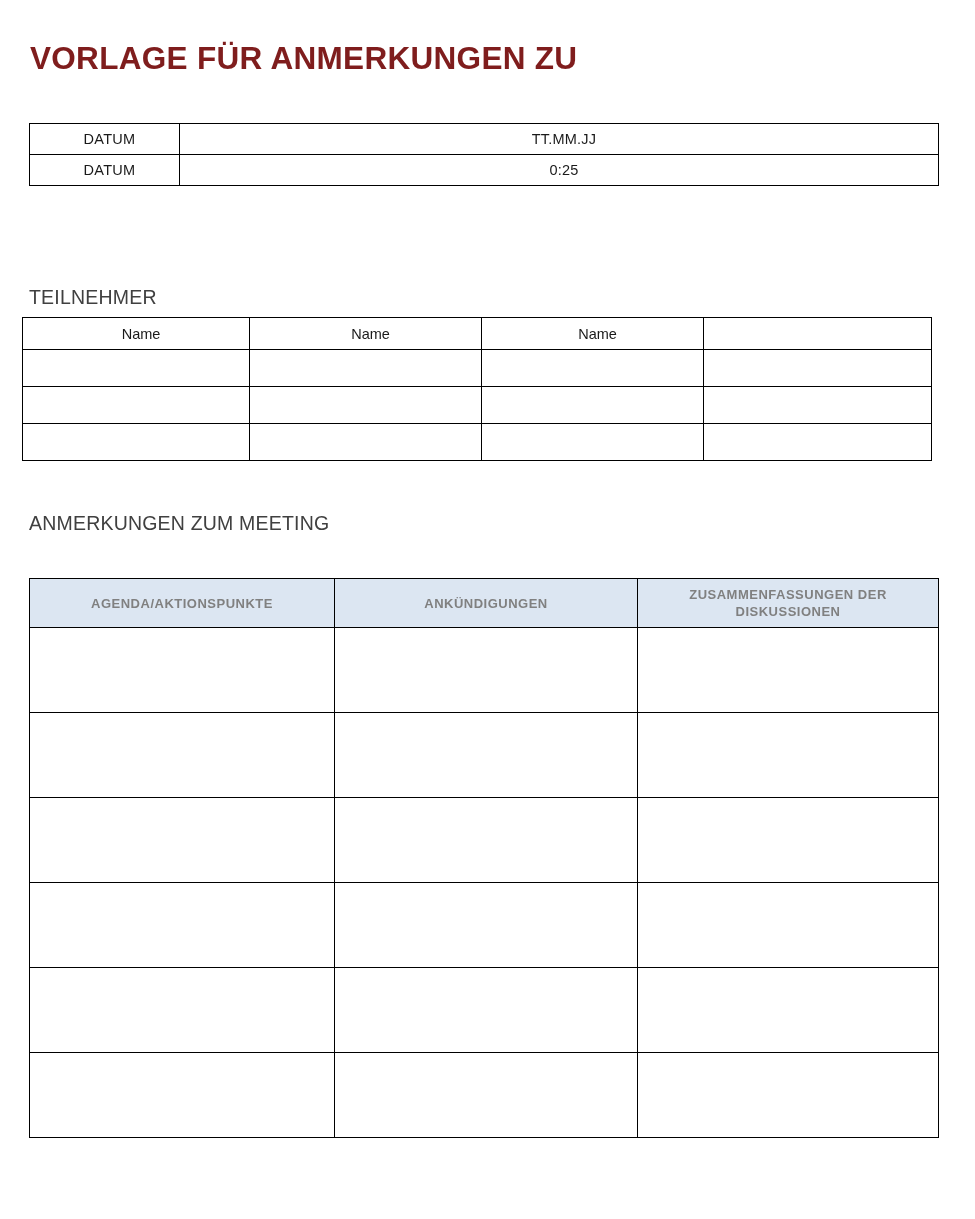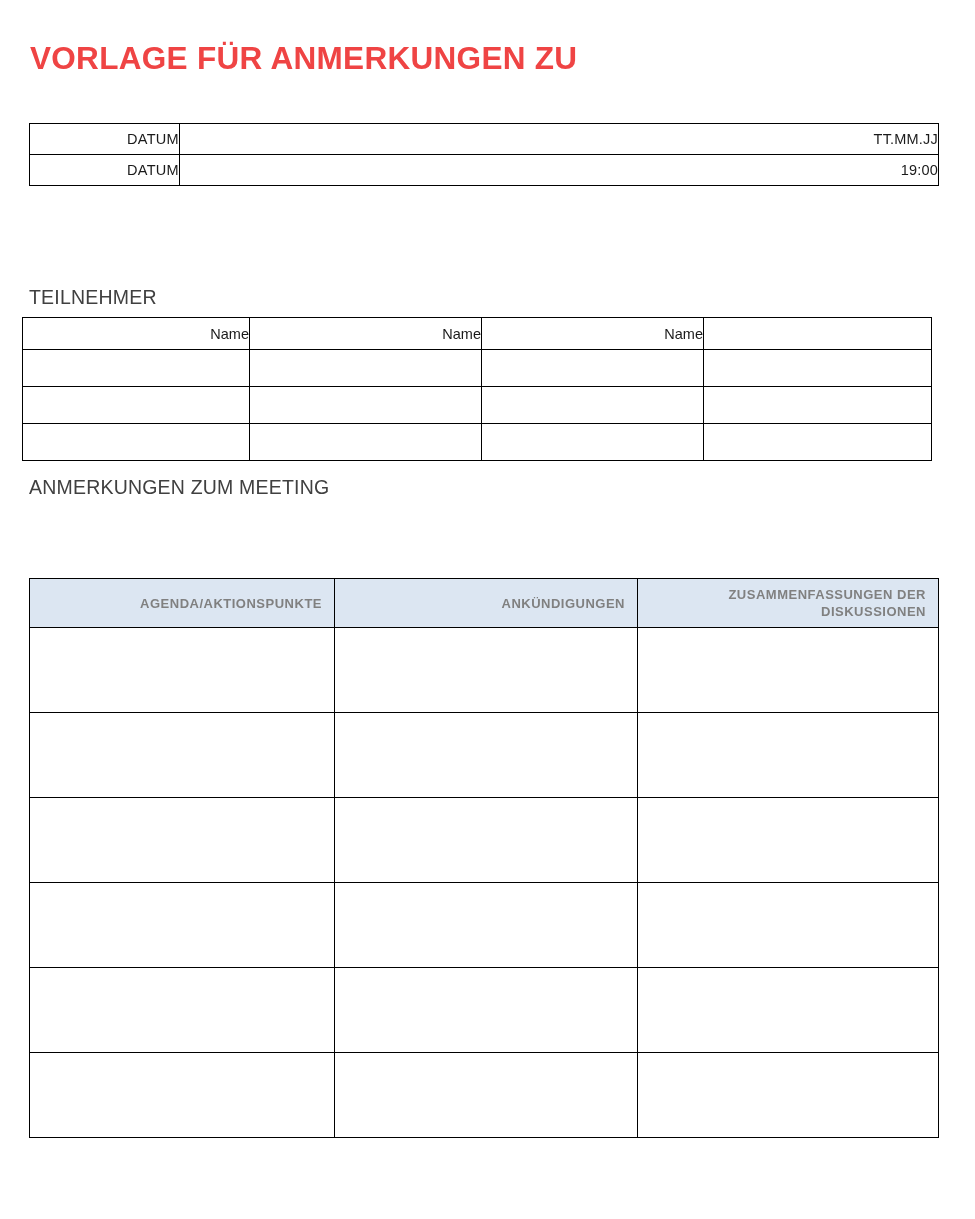--- a/index.html
+++ b/index.html
@@ -30,21 +30,21 @@
   
   .doc-title {
     position: absolute;
     left: 30px;
     top: 18px;
     width: 740px;
     font-size: 31.5px;
     line-height: 39px;
     font-weight: bold;
     letter-spacing: 0.3px;
-    color: #ef4444;
+    color: #7f1d1d;
     text-transform: uppercase;
     font-family: "Liberation Sans", sans-serif;
   }
   .doc-title .ln {
     display: block;
     white-space: nowrap;
   }
 
   
   .section-heading {
@@ -52,34 +52,34 @@
     left: 29px;
     font-size: 19.5px;
     line-height: 22px;
     font-weight: normal;
     letter-spacing: 0.2px;
     color: #404040;
     text-transform: uppercase;
     white-space: nowrap;
   }
   #heading-teilnehmer { top: 286px; }
-  #heading-anmerkungen { top: 476px; }
+  #heading-anmerkungen { top: 512px; }
 
   
   table.tbl {
     position: absolute;
     border-collapse: collapse;
     table-layout: fixed;
     background: #ffffff;
   }
   table.tbl td, table.tbl th {
     border: 1px solid #000000;
     padding: 0;
     vertical-align: middle;
-    text-align: right;
+    text-align: center;
     font-weight: normal;
     background: #ffffff;
   }
 
   
   #meta-table {
     left: 29px;
     top: 123px;
     width: 909px;
   }
@@ -168,21 +168,21 @@
         <col style="width:150px">
         <col style="width:759px">
       </colgroup>
     <tbody>
       <tr>
         <td class="label">DATUM</td>
         <td class="value">TT.MM.JJ</td>
       </tr>
       <tr>
         <td class="label">DATUM</td>
-        <td class="value">19:00</td>
+        <td class="value">0:25</td>
       </tr>
     </tbody>
   </table>
 
   <div class="section-heading" id="heading-teilnehmer">TEILNEHMER</div>
 
   <table class="tbl" id="participants-table">
     <colgroup>
         <col class="c1">
         <col class="c2">

